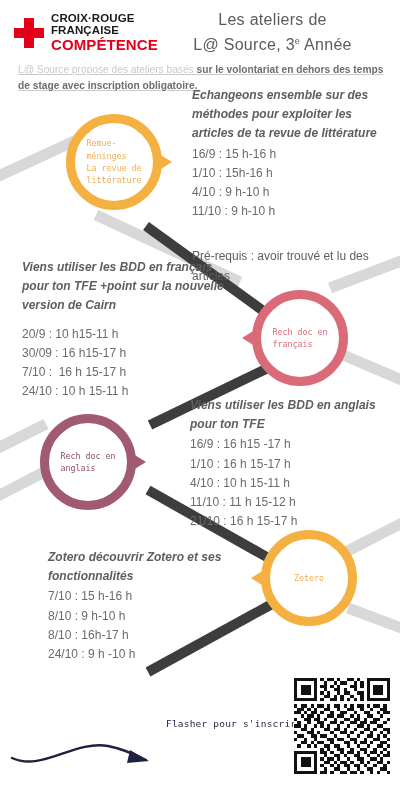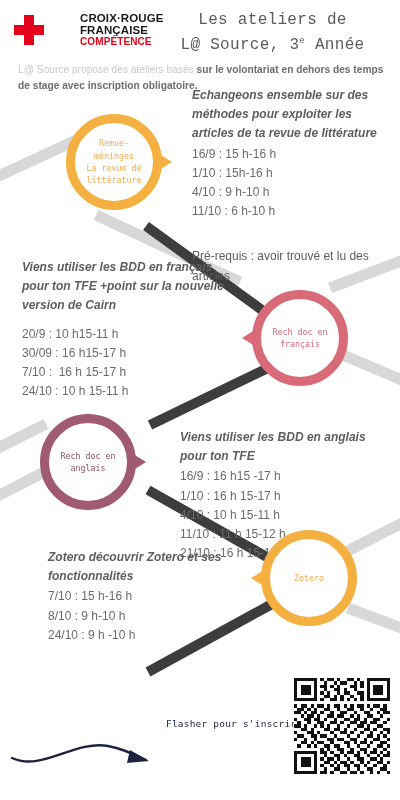--- a/index.html
+++ b/index.html
@@ -11,59 +11,59 @@
   #poster{position:absolute;inset:0;width:400px;height:800px;}
 
   
   #bg-layer{position:absolute;left:0;top:0;width:400px;height:800px;z-index:1;}
 
   
   .logo{position:absolute;left:14px;top:12px;display:flex;align-items:center;gap:7px;z-index:5;}
   .logo-cross{width:30px;height:30px;position:relative;flex:0 0 auto;}
   .logo-cross .v{position:absolute;left:10px;top:0;width:10px;height:30px;background:#e2001a;}
   .logo-cross .h{position:absolute;left:0;top:10px;width:30px;height:10px;background:#e2001a;}
-  .logo-words{line-height:1.08;margin-left:29px;}
+  .logo-words{line-height:1.08;}
   .logo-words div{font-weight:bold;font-size:11.5px;letter-spacing:.1px;color:#1a1a1a;}
-  .logo-words div.red{color:#e2001a;font-size:10px;}
+  .logo-words div.red{color:#e2001a;font-size:15px;}
 
   .title{
     position:absolute;left:150px;top:8px;width:245px;text-align:center;
-    font-family:Liberation Mono, monospace;
+    font-family:Liberation Sans, sans-serif;
     font-size:16px;color:#5b5b5b;line-height:1.55;letter-spacing:.3px;z-index:5;
   }
   .title sup{font-size:9px;vertical-align:super;}
 
   .intro{
     position:absolute;left:18px;top:62px;width:366px;z-index:5;
-    font-size:10.2px;line-height:1.58;color:#c9c9c9;
+    font-size:10.2px;line-height:1.58;color:#c9c9c9;text-decoration:underline;
   }
   .intro b{color:#6d6d6d;font-weight:bold;}
 
   
   .block{position:absolute;z-index:5;font-size:12px;color:#6b6b6b;line-height:1.6;}
   .block .lead{font-style:italic;font-weight:bold;color:#5e5e5e;display:block;margin-bottom:1px;}
   .block .d{display:block;white-space:pre;}
   .block .note{display:block;margin-top:26px;color:#5e5e5e;}
 
   #block-1{left:192px;top:86px;width:205px;}
   #block-2{left:22px;top:258px;width:205px;}
   #block-2 .dates{margin-top:9px;display:block;}
-  #block-3{left:180px;top:396px;width:200px;margin-top:32px;}
+  #block-3{left:190px;top:396px;width:200px;}
   #block-4{left:48px;top:548px;width:200px;}
 
   
   .node{position:absolute;z-index:6;width:96px;height:96px;}
   .node .ring{
     position:absolute;inset:0;border-radius:50%;
     border:9px solid #000;background:#fff;box-sizing:border-box;
     display:flex;align-items:center;justify-content:center;
   }
   .node .label{
     font-family:"DejaVu Sans Mono", monospace;
-    font-size:8.3px;line-height:1.5;text-align:center;white-space:pre-line;
+    font-size:8.3px;line-height:1.5;text-align:left;white-space:pre-line;
   }
   .node .tail{
     position:absolute;top:38px;width:0;height:0;
     border-top:10px solid transparent;border-bottom:10px solid transparent;
   }
   .tail-right{left:90px;border-left:16px solid #000;}
   .tail-left{right:90px;border-right:16px solid #000;}
 
   #node-remue{left:66px;top:114px;}
   #node-remue .ring{border-color:#f5b042;}
@@ -134,39 +134,39 @@
     <span>Les ateliers de</span><br>
     <span>L@ Source, 3</span><sup>e</sup><span> Année</span>
   </div>
 
   <div class="intro">
     <span>L@ Source propose des ateliers basés </span><b>sur le volontariat en dehors des temps de stage avec inscription obligatoire.</b>
   </div>
 
   <div class="block" id="block-1">
     <span class="lead">Echangeons ensemble sur des méthodes pour exploiter les articles de ta revue de littérature</span>
-    <span class="dates"><span class="d">16/9 : 15 h-16 h</span><span class="d">1/10 : 15h-16 h</span><span class="d">4/10 : 9 h-10 h</span><span class="d">11/10 : 6 h-10 h</span></span>
+    <span class="dates"><span class="d">16/9 : 15 h-16 h</span><span class="d">1/10 : 15h-16 h</span><span class="d">4/10 : 9 h-10 h</span><span class="d">11/10 : 9 h-10 h</span></span>
     <span class="note">Pré-requis : avoir trouvé et lu des articles</span>
   </div>
   <div class="block" id="block-2">
     <span class="lead">Viens utiliser les BDD en français pour ton TFE +point sur la nouvelle version de Cairn</span>
     <span class="dates">
         <span class="d">20/9 : 10 h15-11 h</span>
         <span class="d">30/09 : 16 h15-17 h</span>
         <span class="d">7/10 :  16 h 15-17 h</span>
         <span class="d">24/10 : 10 h 15-11 h</span>
       </span>
   </div>
   <div class="block" id="block-3">
     <span class="lead">Viens utiliser les BDD en anglais pour ton TFE</span>
     <span class="dates"><span class="d">16/9 : 16 h15 -17 h</span><span class="d">1/10 : 16 h 15-17 h</span><span class="d">4/10 : 10 h 15-11 h</span><span class="d">11/10 : 11 h 15-12 h</span><span class="d">21/10 : 16 h 15-17 h</span></span>
   </div>
   <div class="block" id="block-4">
     <span class="lead">Zotero découvrir Zotero et ses fonctionnalités</span>
-    <span class="dates"><span class="d">7/10 : 15 h-16 h</span><span class="d">8/10 : 9 h-10 h</span><span class="d">24/10 : 9 h -10 h</span></span>
+    <span class="dates"><span class="d">7/10 : 15 h-16 h</span><span class="d">8/10 : 9 h-10 h</span><span class="d">8/10 : 16h-17 h</span><span class="d">24/10 : 9 h -10 h</span></span>
   </div>
 
   <div class="node" id="node-remue">
     <div class="tail tail-right"></div>
     <div class="ring">
         <div class="label">Remue-
 méninges
 La revue de
 littérature</div>
       </div>

